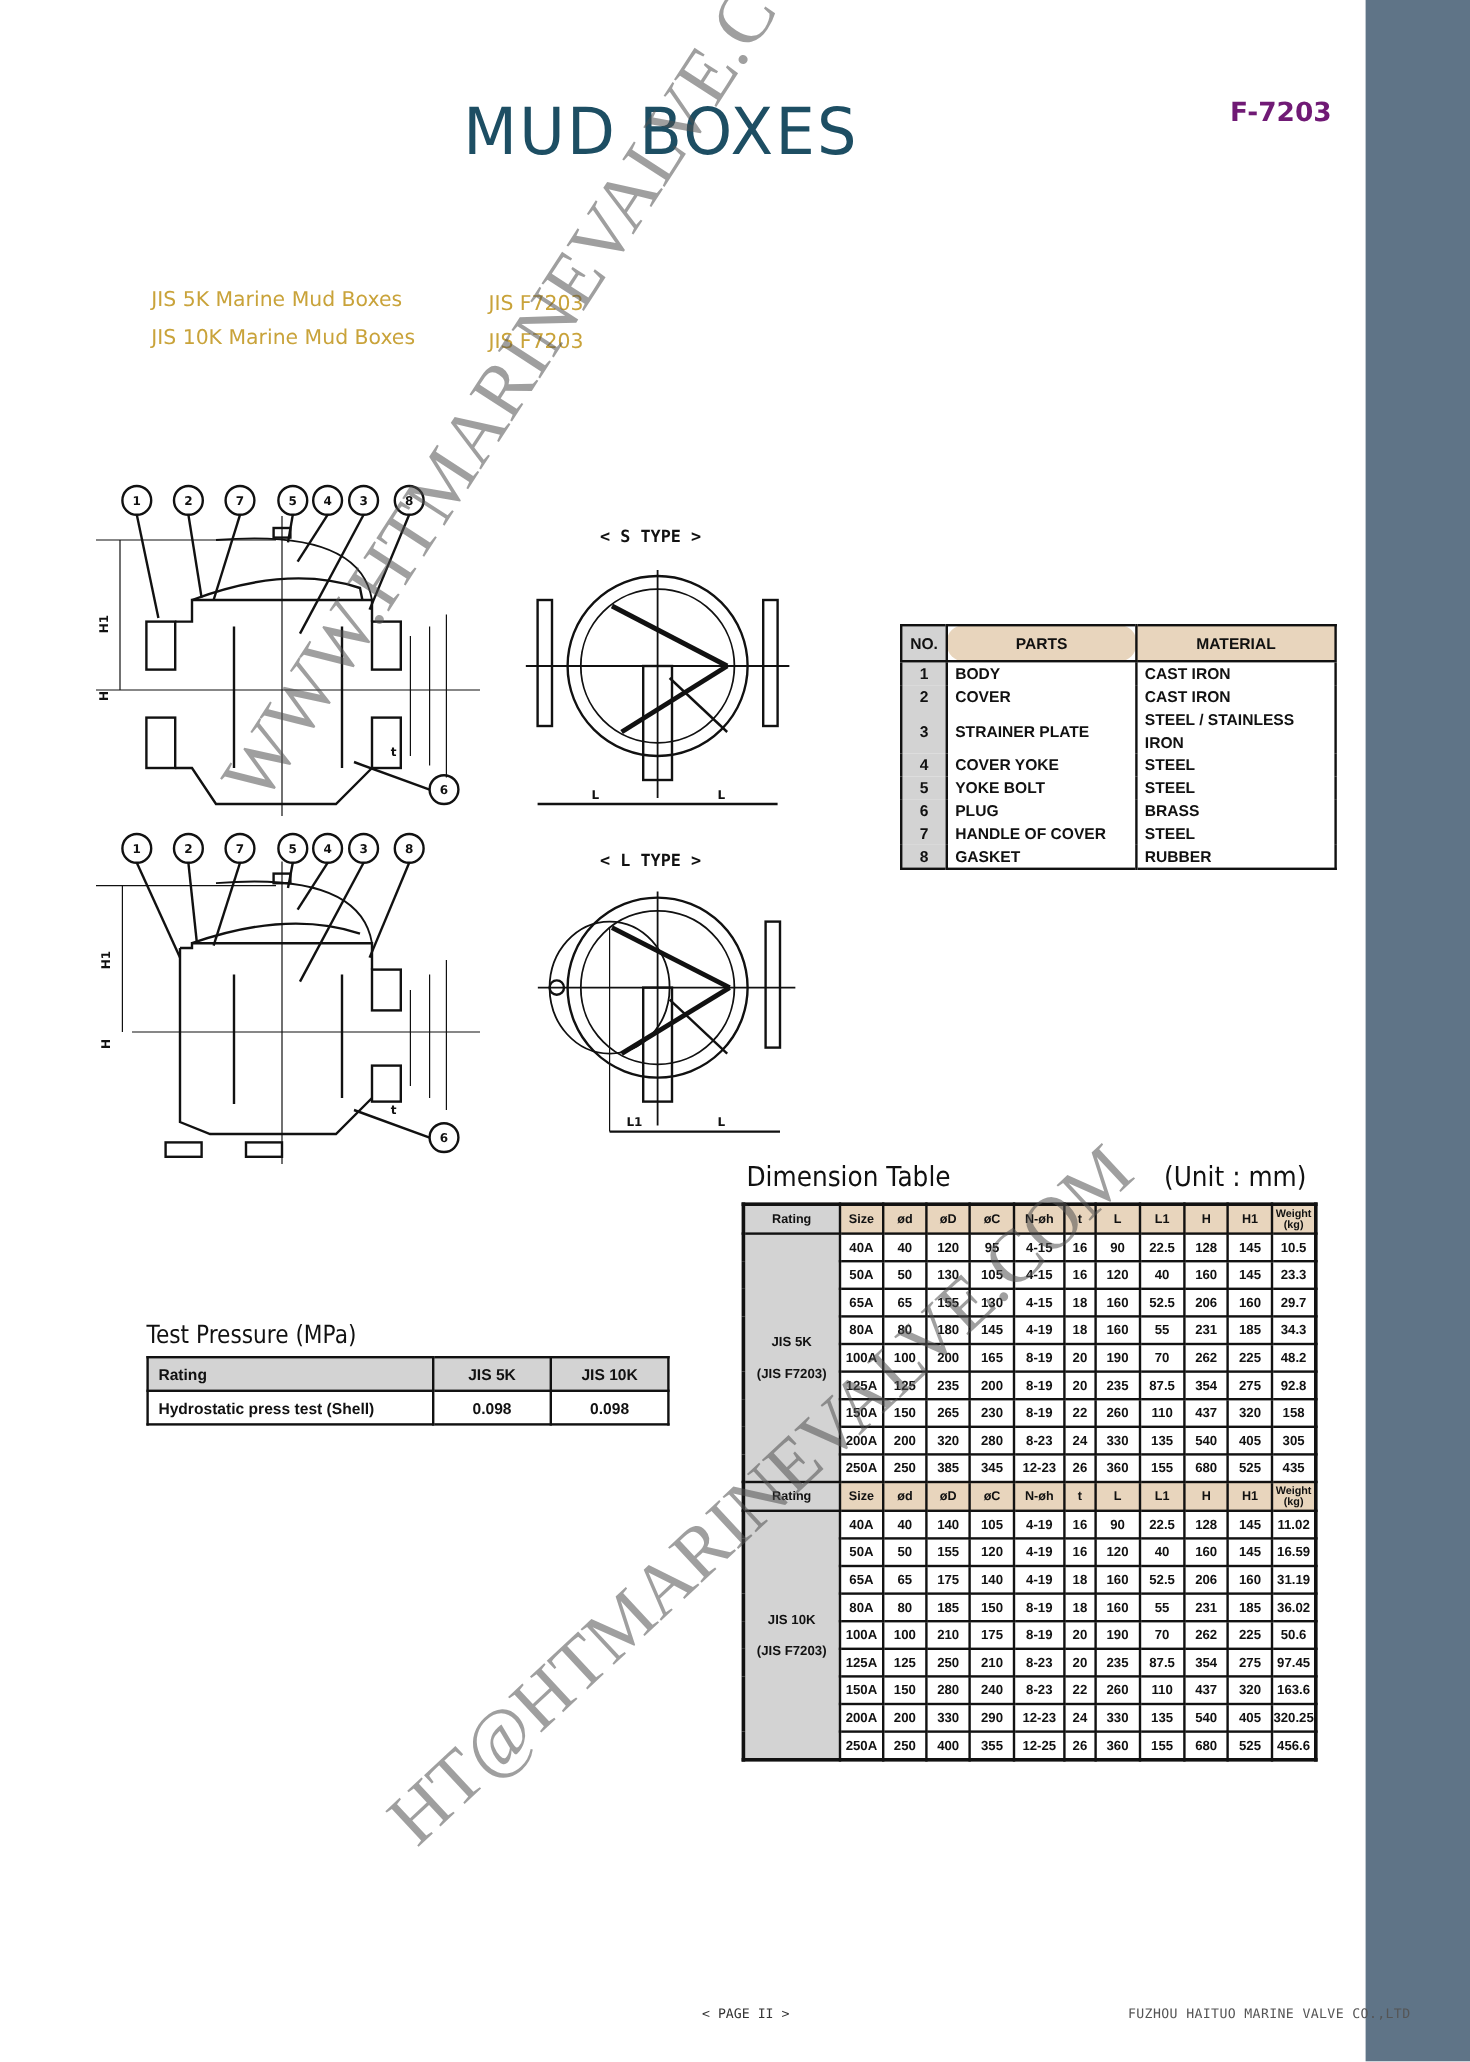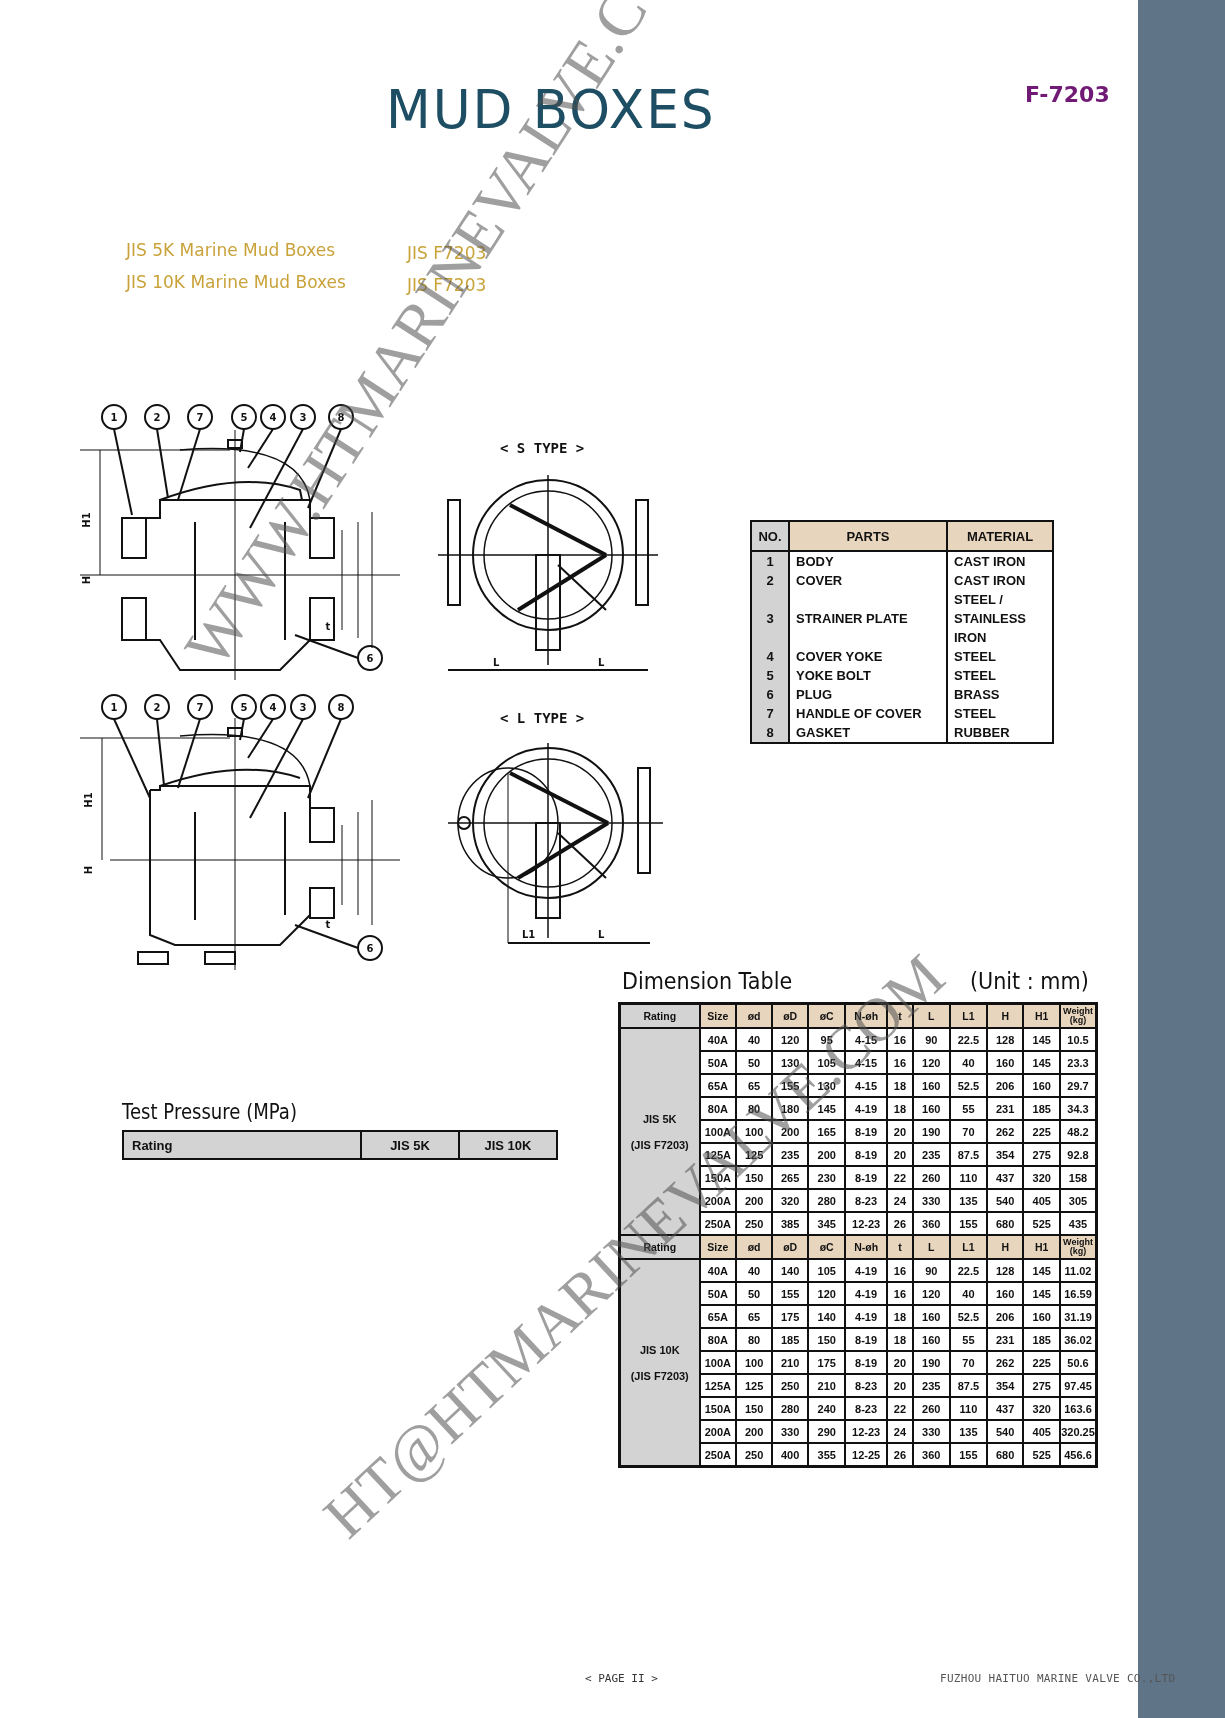--- a/index.html
+++ b/index.html
@@ -13,25 +13,25 @@
   .subtitle { position:absolute; left:126px; font-family:"DejaVu Sans", sans-serif; font-size:17px; color:#c9a33a; }
   .subtitle .std { position:absolute; left:281px; white-space:nowrap; }
   .subtitle .name { white-space:nowrap; }
 
   
   .drawing { position:absolute; }
   .type-label { position:absolute; font-family:"DejaVu Sans Mono", monospace; font-size:14px; font-weight:bold; }
 
   
   table { border-collapse:collapse; }
-  .parts { position:absolute; left:750px; top:520px; width:304px; border:2px solid #111; font-size:13px; font-weight:bold; }
+  .parts { position:absolute; left:750px; top:520px; width:364px; border:2px solid #111; font-size:13px; font-weight:bold; }
   .parts th { background:#e8d5bd; font-size:13px; height:26px; border-bottom:2px solid #111; }
   .parts td { padding:0 6px; height:19px; line-height:19px; }
   .parts .no { background:#d3d3d3; width:24px; text-align:center; border-right:2px solid #111; }
-  .parts .pt { width:144px; border-right:2px solid #111; }
+  .parts .pt { width:144px; border-right:2px solid #111;border-radius:14px; }
   .parts th.no { background:#d3d3d3; }
 
   
   .tp-title { position:absolute; left:122px; top:1100px; font-family:"DejaVu Sans", sans-serif; font-size:21px; transform:scaleX(0.86); transform-origin:left; }
   .tp { position:absolute; left:122px; top:1130px; width:436px; border:2px solid #111; font-size:13px; font-weight:bold; }
   .tp td { border:2px solid #111; height:26px; padding:0 8px; }
   .tp tr:first-child td { background:#d3d3d3; }
   .tp td.c { text-align:center; width:80px; }
 
   
@@ -268,20 +268,25 @@
 </table>
 
 <div class="tp-title">Test Pressure (MPa)</div>
 <table class="tp">
   <tbody>
       <tr>
     <td>Rating</td>
     <td class="c">JIS 5K</td>
     <td class="c">JIS 10K</td>
   </tr>
+  <tr>
+    <td>Hydrostatic press test (Shell)</td>
+    <td class="c">0.098</td>
+    <td class="c">0.098</td>
+  </tr>
 </tbody>
   </table>
 
 <div class="dim-title">Dimension Table</div>
 <div class="dim-unit">(Unit : mm)</div>
 <table class="dim" id="dim-table">
     <tbody>
       <tr>
         <th class="rating" style="width:84px">Rating</th>
         <th class="" style="width:36px">Size</th>

